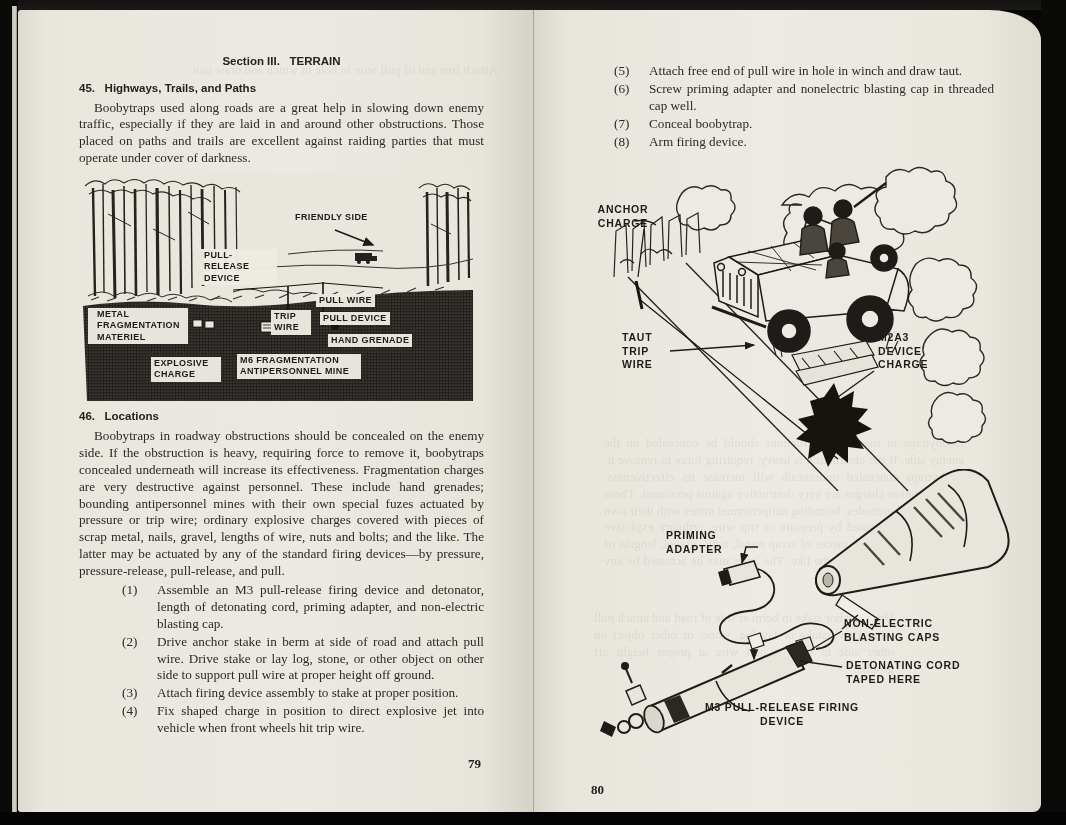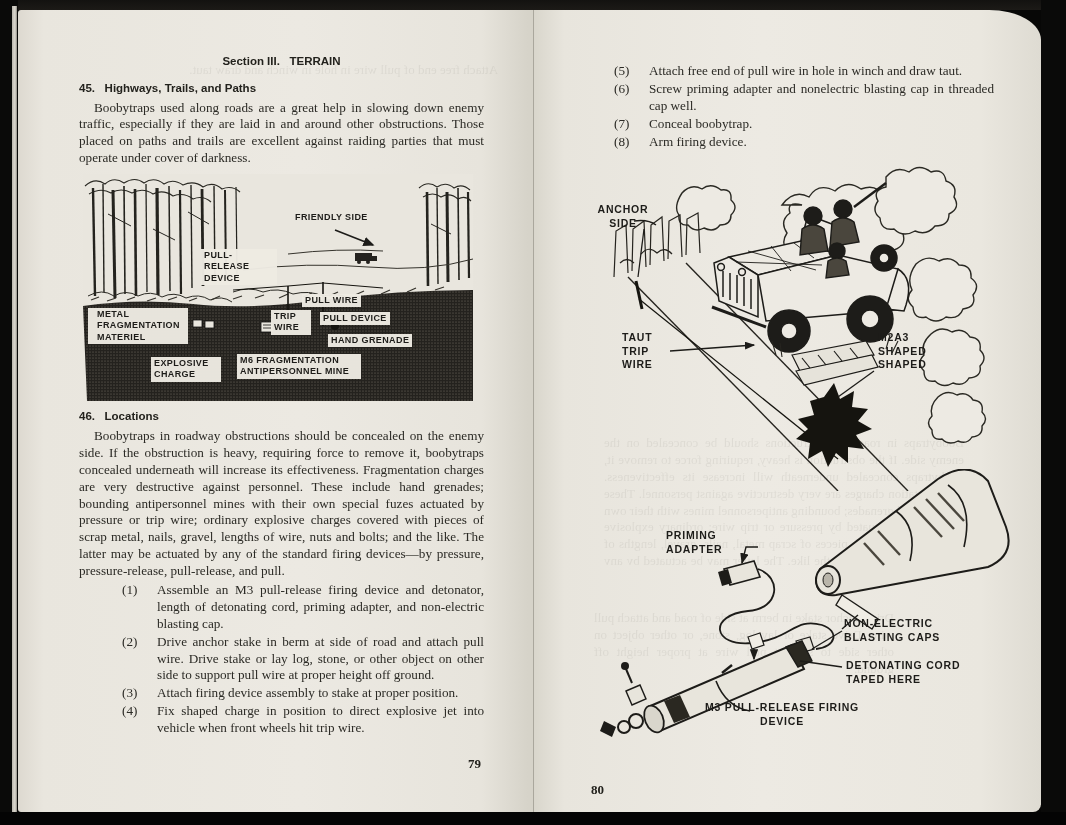--- a/index.html
+++ b/index.html
@@ -173,21 +173,21 @@
         <line x1="180" y1="151" x2="188" y2="151" stroke="#111" stroke-width=".8"></line>
         <line x1="180" y1="154" x2="188" y2="154" stroke="#111" stroke-width=".8"></line>
         <circle cx="252" cy="152" r="4" fill="#15140f"></circle>
         <line x1="205" y1="112" x2="205" y2="148" stroke="#15140f" stroke-width="1.6"></line>
         <line x1="240" y1="108" x2="240" y2="152" stroke="#15140f" stroke-width="1.6"></line>
         <path d="M150,116 L205,112 L240,109 L300,114" stroke="#15140f" stroke-width="1" fill="none"></path>
       </g>
     </svg>
     <div class="fig-label" style="left:212px;top:38px;">FRIENDLY SIDE</div>
     <div class="fig-label boxed" style="left:118px;top:75px;width:70px;">PULL-RELEASE DEVICE</div>
-    <div class="fig-label boxed" style="left:219px;top:120px;">PULL WIRE</div>
+    <div class="fig-label boxed" style="left:233px;top:120px;">PULL WIRE</div>
     <div class="fig-label boxed" style="left:188px;top:136px;width:34px;">TRIP WIRE</div>
     <div class="fig-label boxed" style="left:237px;top:138px;">PULL DEVICE</div>
     <div class="fig-label boxed" style="left:245px;top:160px;">HAND GRENADE</div>
     <div class="fig-label boxed" style="left:5px;top:134px;width:88px;padding-left:9px;">METAL FRAGMENTATION MATERIEL</div>
     <div class="fig-label boxed" style="left:68px;top:183px;width:64px;">EXPLOSIVE CHARGE</div>
     <div class="fig-label boxed" style="left:154px;top:180px;width:118px;">M6 FRAGMENTATION ANTIPERSONNEL MINE</div>
   </div>
 
   <div class="heading">46.   Locations</div>
 
@@ -335,23 +335,23 @@
         </g>
       </g>
 
       <g stroke="#1d1c19" stroke-width="1.3" fill="none">
         <path d="M48,62 q14,-2 22,4"></path>
         <line x1="58" y1="70" x2="52" y2="118"></line>
         <line x1="84" y1="192" x2="168" y2="186" marker-end="url(#f2a)"></line>
         <line x1="288" y1="212" x2="252" y2="238"></line>
       </g>
     </svg>
-    <div class="fig-label big" style="left:4px;top:44px;width:66px;text-align:center;">ANCHOR SIDE</div>
+    <div class="fig-label big" style="left:4px;top:44px;width:66px;text-align:center;">ANCHOR CHARGE</div>
     <div class="fig-label big" style="left:36px;top:172px;width:42px;">TAUT TRIP WIRE</div>
-    <div class="fig-label big" style="left:292px;top:172px;width:66px;">M2A3 SHAPED SHAPED</div>
+    <div class="fig-label big" style="left:292px;top:172px;width:66px;">M2A3 DEVICE CHARGE</div>
   </div>
 
   <div class="figure" style="width:415px;height:268px;margin:-22px 0 0 -3px;">
     <svg width="415" height="268" viewBox="0 0 415 268">
       <defs>
         <marker id="f3a" markerWidth="9" markerHeight="8" refX="7" refY="3" orient="auto">
           <path d="M0,0 L8,3 L0,6 Z" fill="#1d1c19"></path>
         </marker>
       </defs>
 

